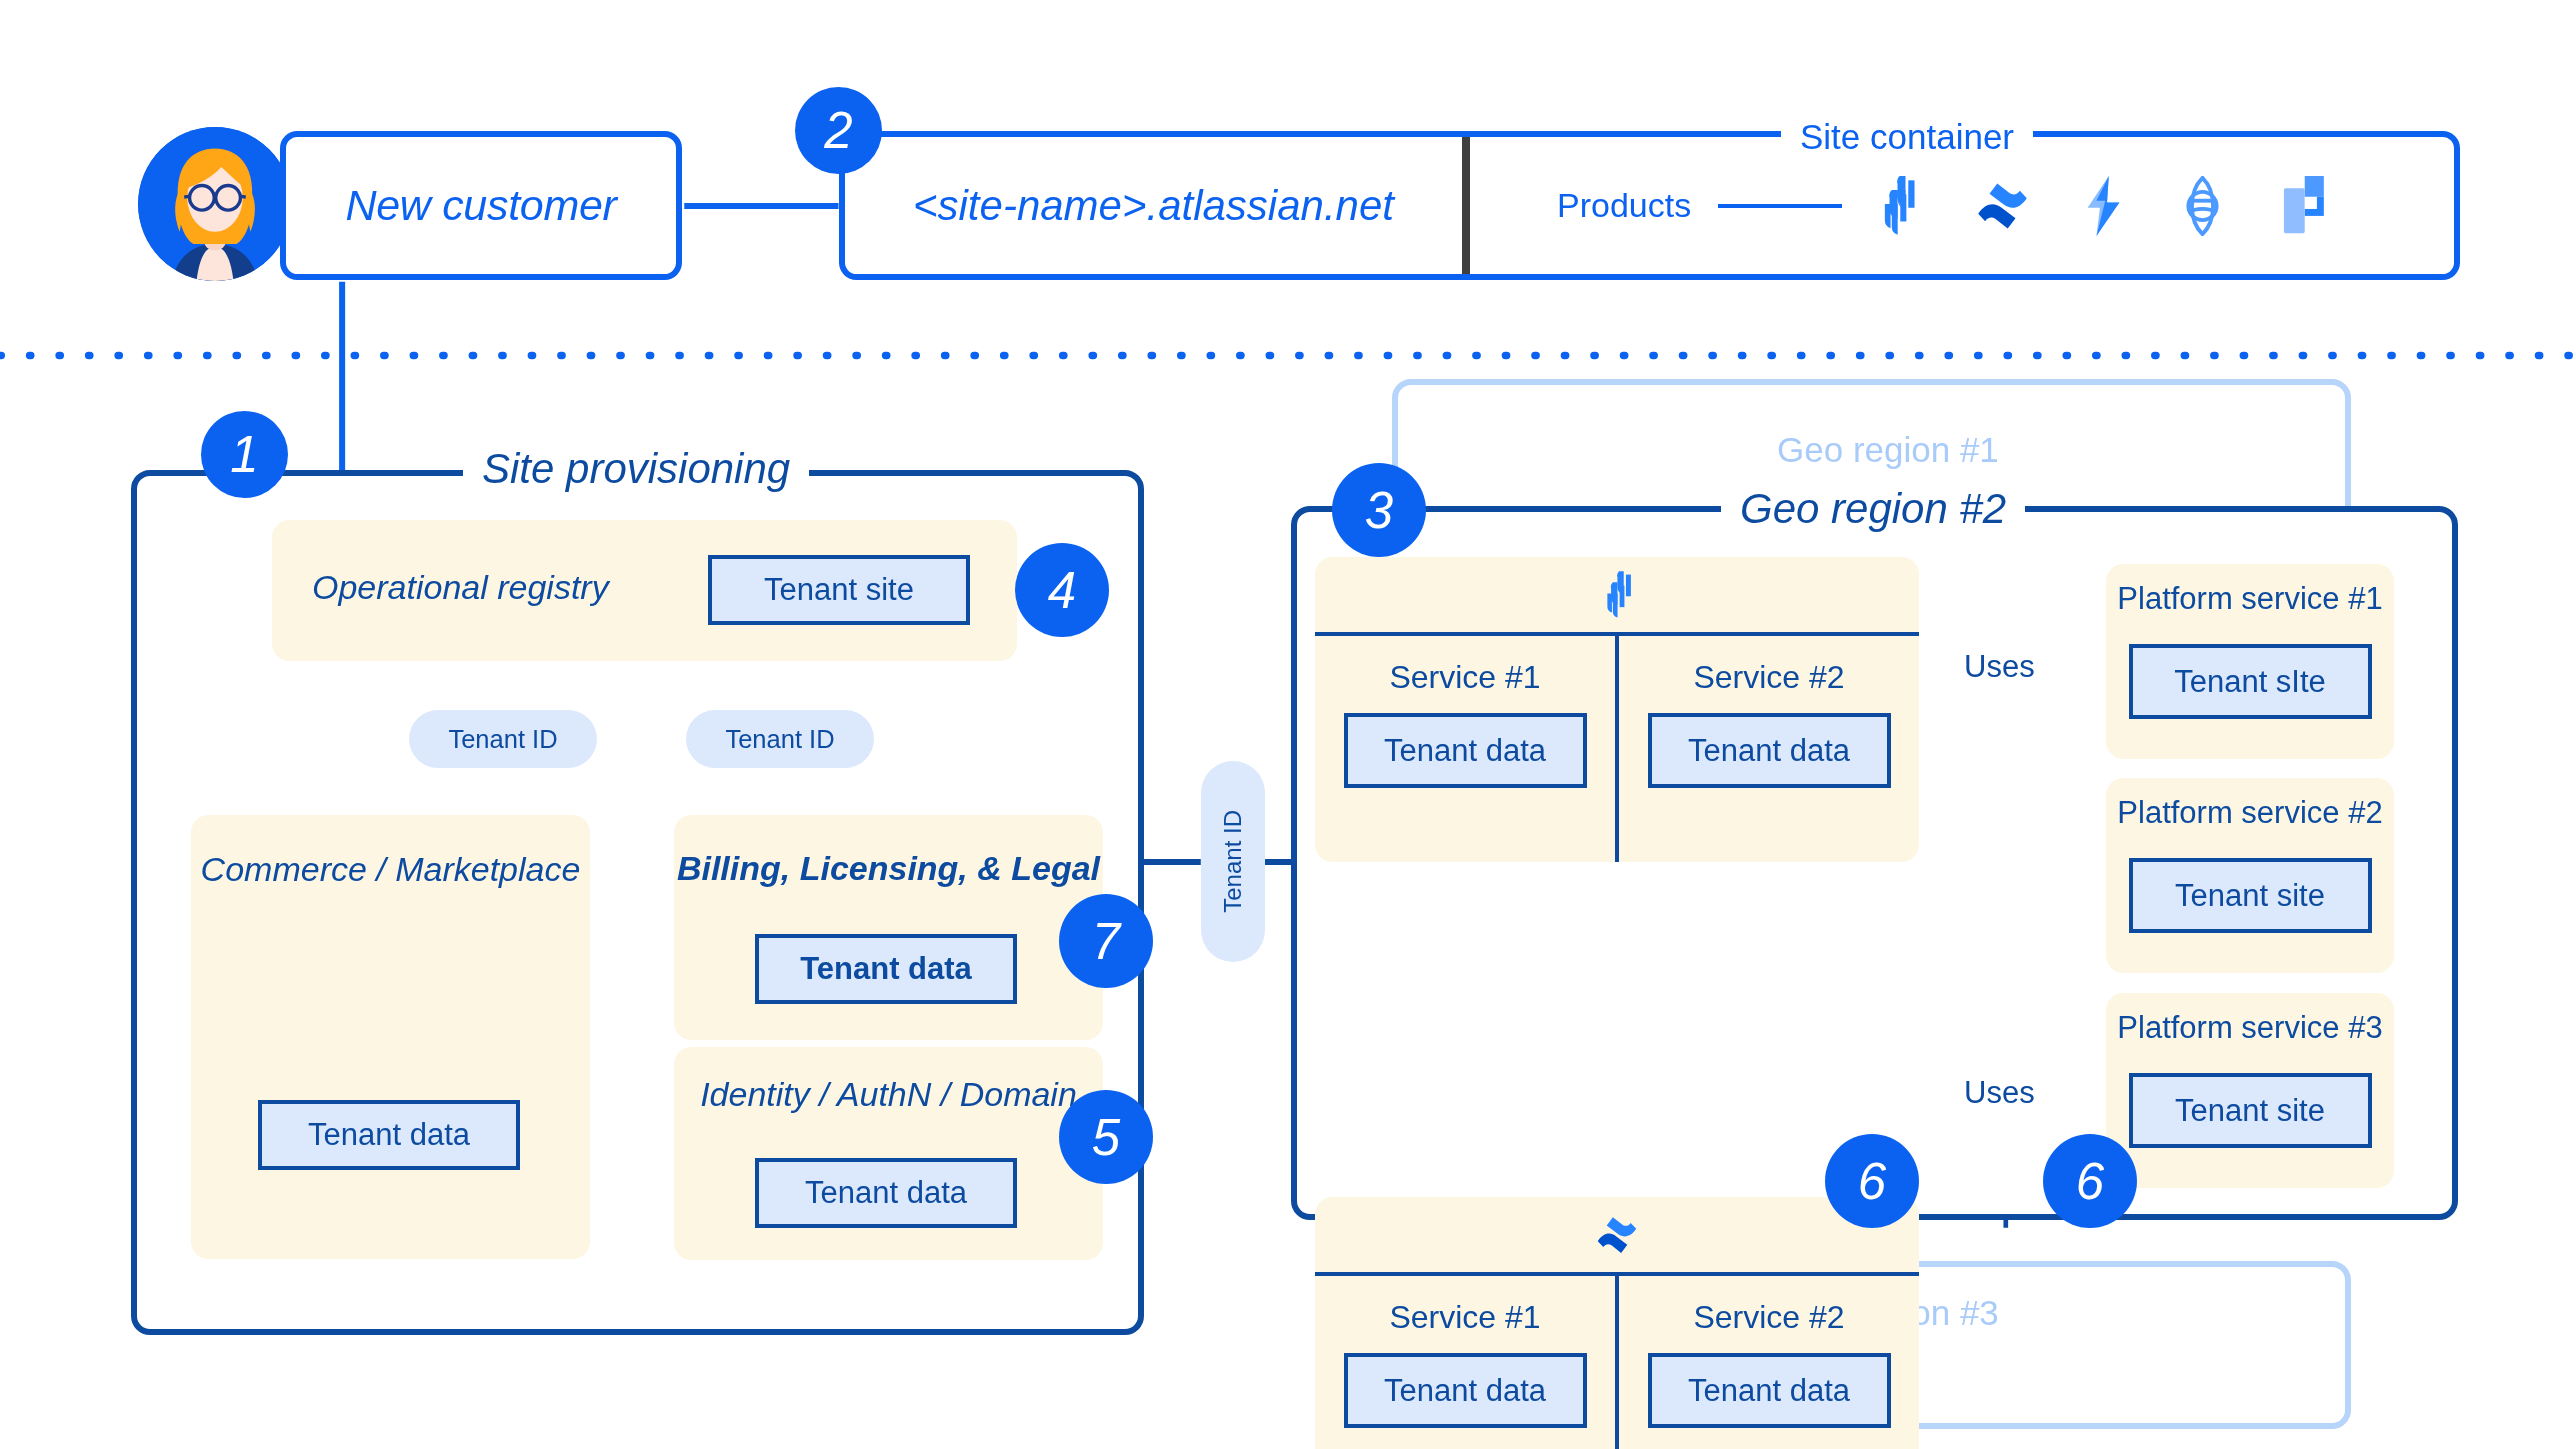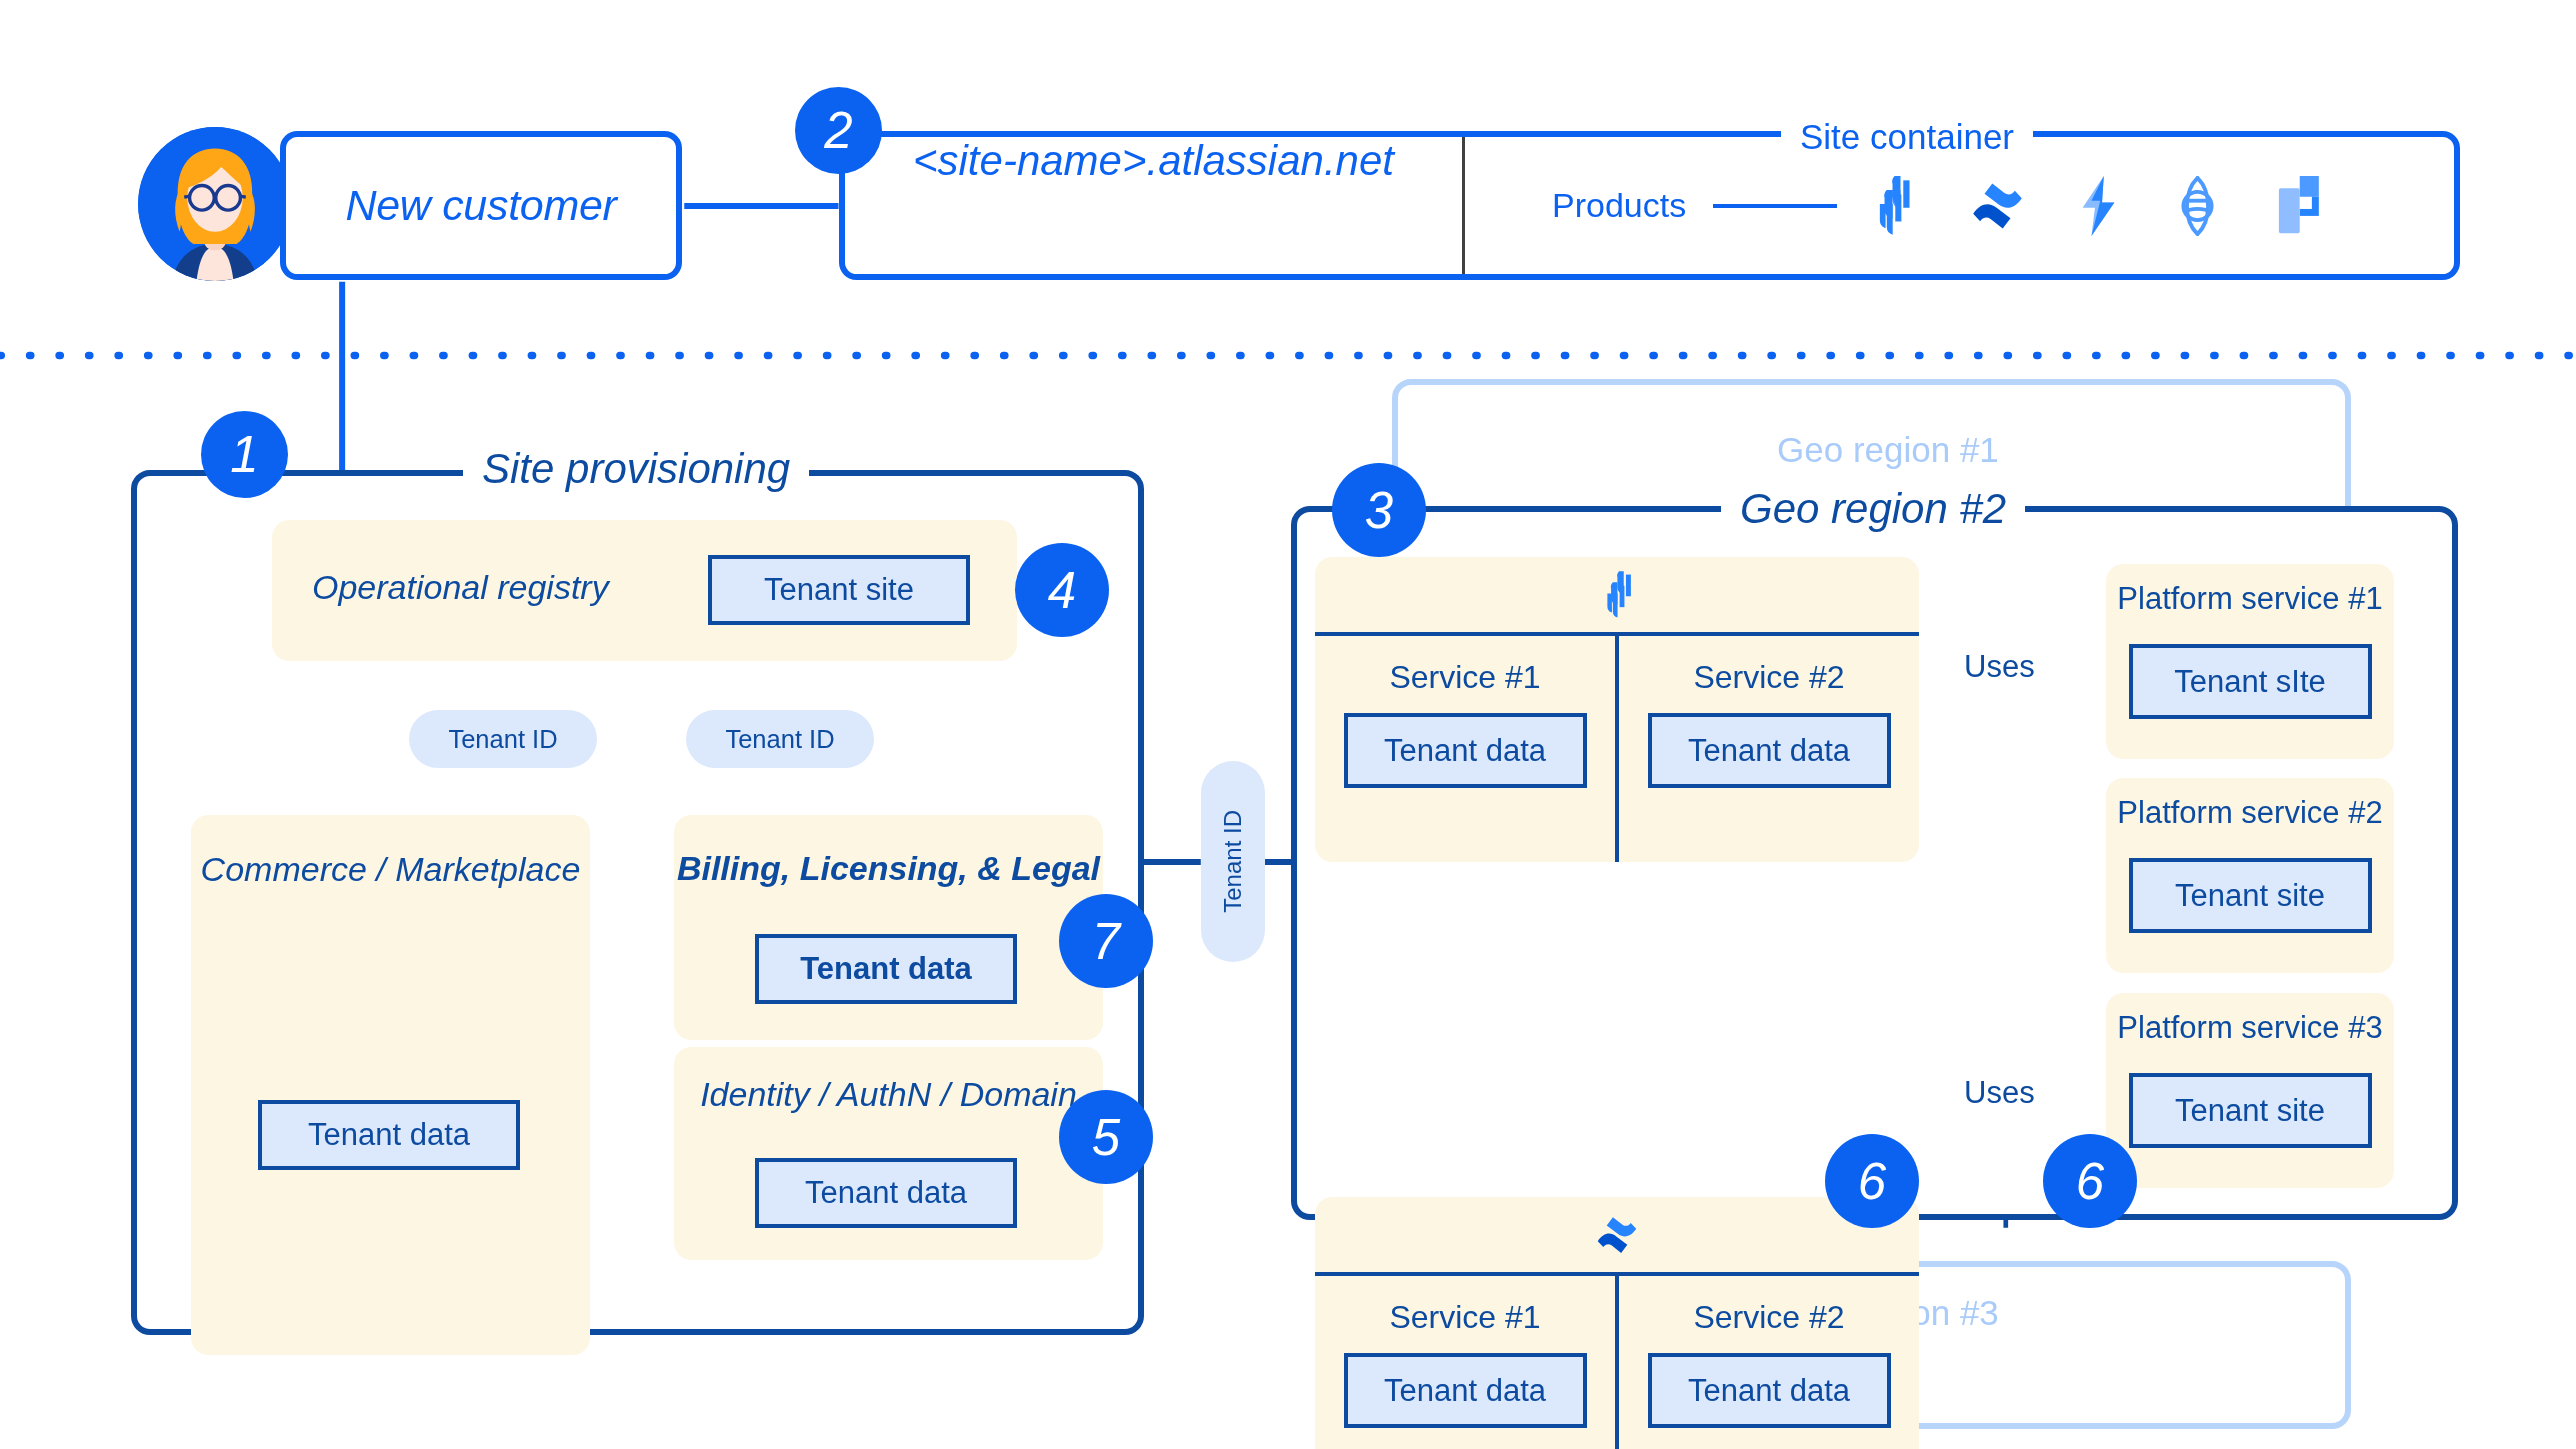--- a/index.html
+++ b/index.html
@@ -31,22 +31,22 @@
   }
   .newcust span{
     font-style:italic;font-size:43px;color:#0B62F0;letter-spacing:-0.3px;
   }
 
   .sitebox{
     border:6px solid #0B62F0;border-radius:17.4px;background:#fff;
     display:flex;align-items:stretch;
   }
   .sitebox .left{
-    width:617px;display:flex;justify-content:center;
-    border-right:3px solid #404040;
+    width:617px;display:flex;align-items:center;justify-content:center;
+    border-right:8px solid #404040;
   }
   .sitebox .left span{font-style:italic;font-size:42px;color:#0B62F0;}
   .sitebox .right{flex:1;display:flex;align-items:center;padding-left:87px;}
   .products-label{font-size:34px;color:#0B62F0;}
   .prod-rule{height:4px;background:#0B62F0;width:124px;margin:0 27px;}
   .prod-icons{display:flex;align-items:center;gap:48px;}
   .prod-icons svg{display:block;}
 
   
   .caption{
@@ -248,21 +248,21 @@
 
   <div class="abs cream" style="left:272px;top:520px;width:745px;height:141px;">
     <div class="cream-title" style="position:absolute;left:40px;top:48px;width:349px;text-align:left;">Operational registry</div>
     <div class="abs tdata" style="left:436px;top:35px;width:262px;height:70px;">Tenant site</div>
   </div>
   <div class="abs badge" style="left:1015px;top:543px;width:94px;height:94px;">4</div>
 
   <div class="abs pill" style="left:409px;top:710px;width:188px;height:58px;">Tenant ID</div>
   <div class="abs pill" style="left:686px;top:710px;width:188px;height:58px;">Tenant ID</div>
 
-  <div class="abs cream" style="left:191px;top:815px;width:399px;height:540px;">
+  <div class="abs cream" style="left:191px;top:815px;width:399px;height:444px;">
     <div class="cream-title" style="position:absolute;left:0;top:35px;width:399px;">Commerce / Marketplace</div>
     <div class="abs tdata" style="left:67px;top:285px;width:262px;height:70px;">Tenant data</div>
   </div>
 
   <div class="abs cream" style="left:674px;top:815px;width:429px;height:225px;font-weight:bold;">
     <div class="cream-title" style="position:absolute;left:0;top:34px;width:429px;">Billing, Licensing, &amp; Legal</div>
     <div class="abs tdata" style="left:81px;top:119px;width:262px;height:70px;">Tenant data</div>
   </div>
   <div class="abs badge" style="left:1059px;top:894px;width:94px;height:94px;">7</div>
 

